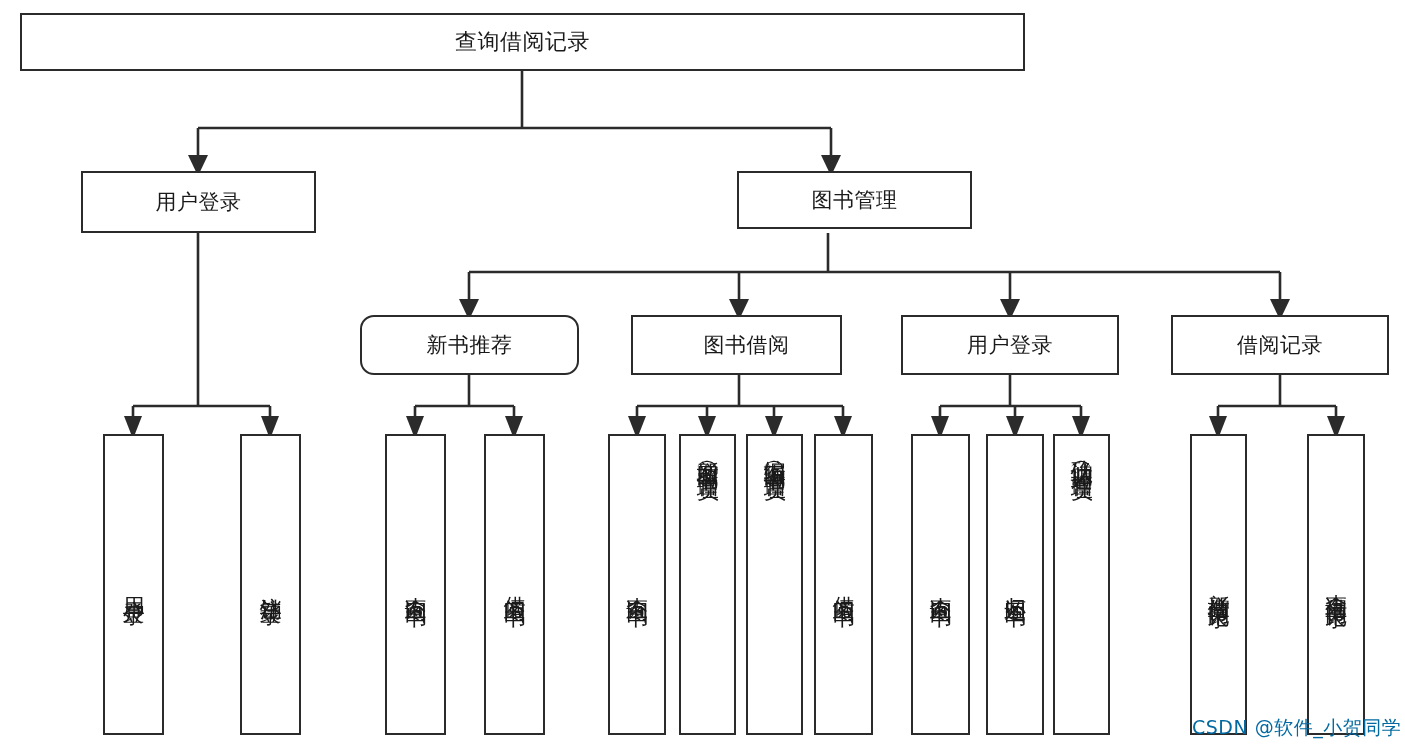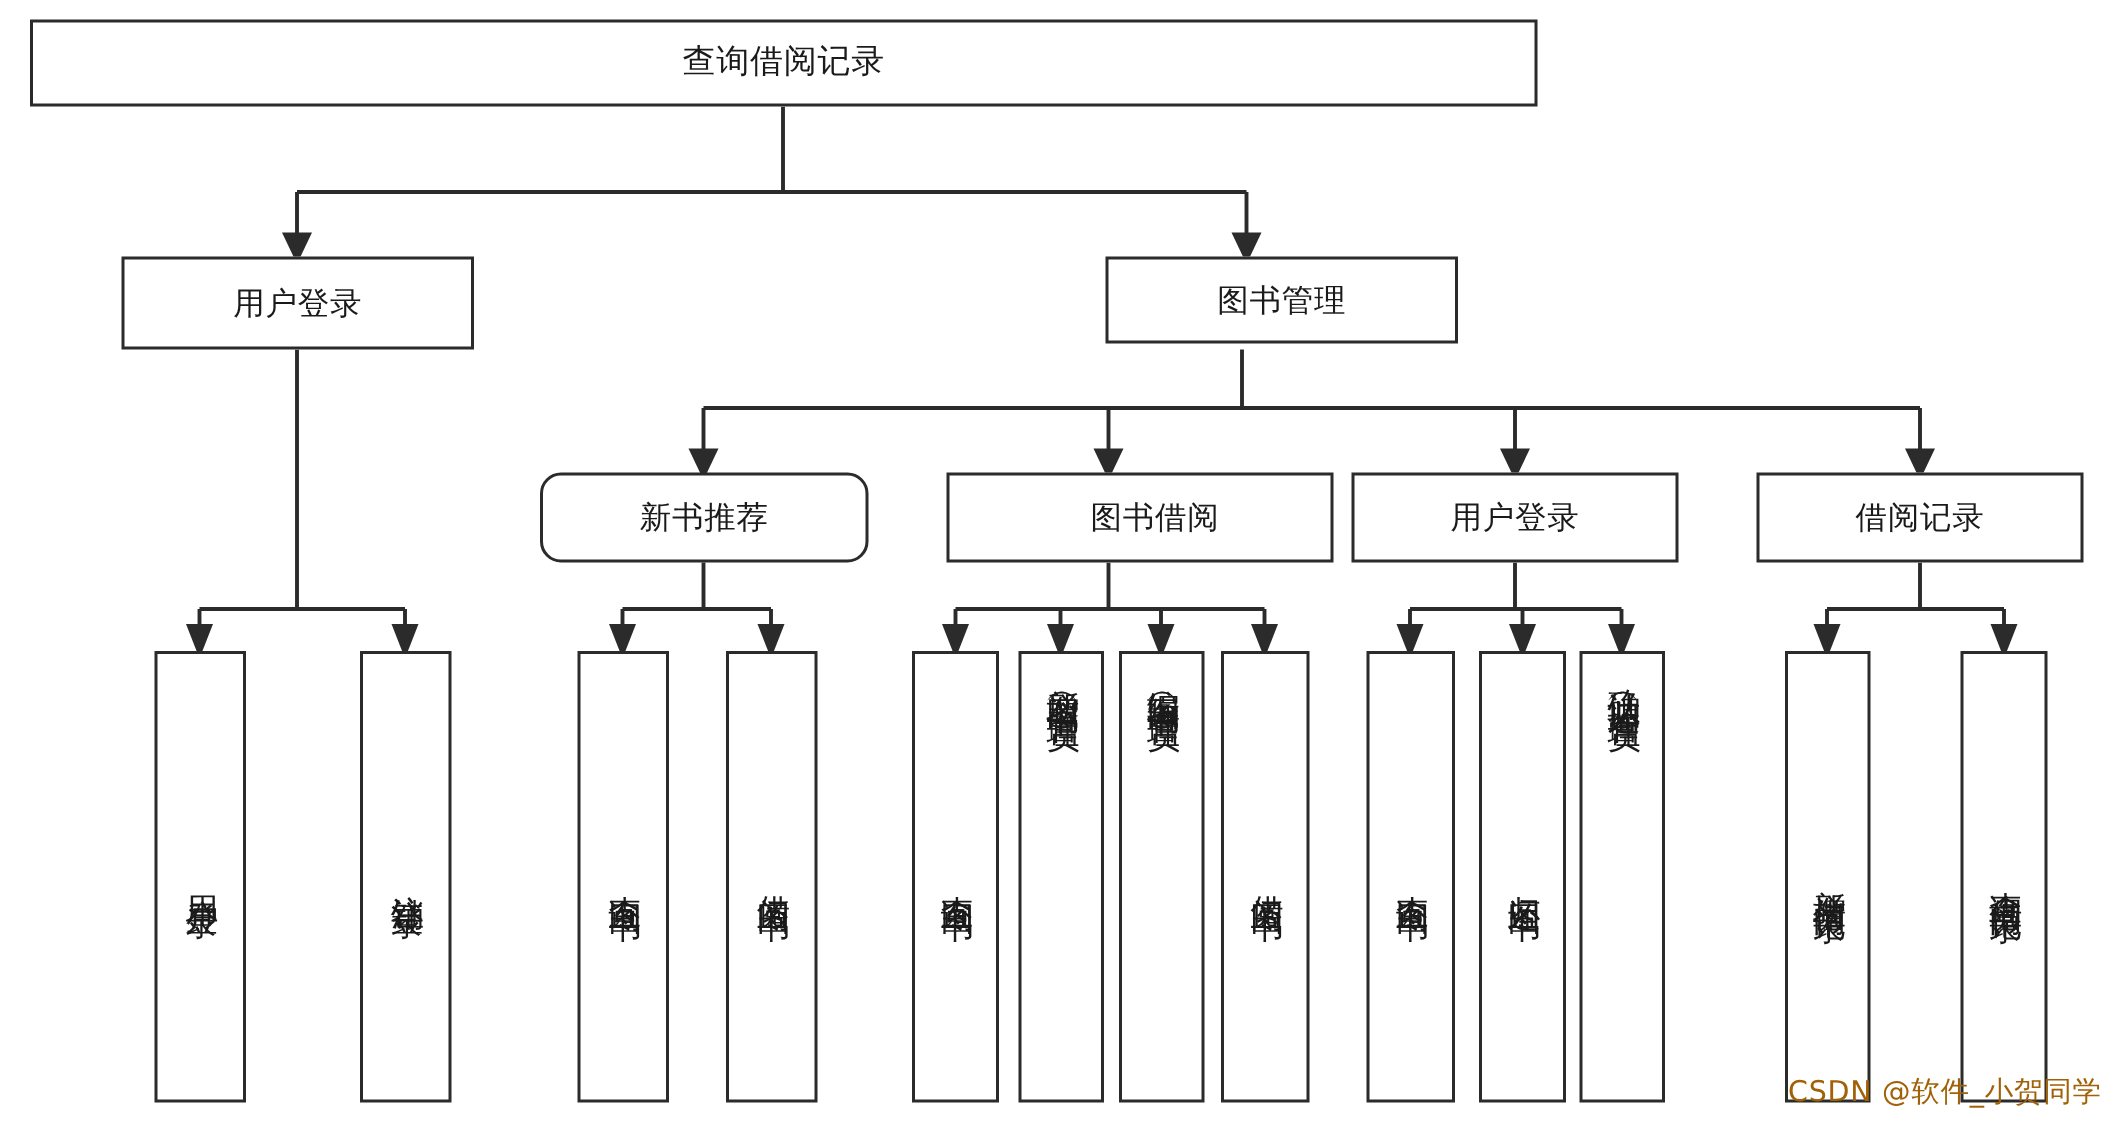--- a/index.html
+++ b/index.html
@@ -61,21 +61,21 @@
     white-space: nowrap;
   }
   
   .node.vert.centered {
     align-items: center;
     padding-top: 0;
   }
   .watermark {
     position: absolute;
     font-size: 19px;
-    color: #a16207;
+    color: #0369a1;
     white-space: nowrap;
     z-index: 5;
     letter-spacing: 0.5px;
   }
 </style>
 </head>
 <body>
 
 <div id="canvas">
 
@@ -162,21 +162,21 @@
   <div class="node horiz" style="left:81px; top:171px; width:235px; height:62px;">
     <span class="node-label">用户登录</span>
   </div>
   <div class="node horiz" style="left:711px; top:171px; width:235px; height:58px;margin-left:26px;">
     <span class="node-label">图书管理</span>
   </div>
 
   <div class="node horiz" style="left:360px; top:315px; width:219px; height:60px;border-radius:14px;">
     <span class="node-label">新书推荐</span>
   </div>
-  <div class="node horiz" style="left:631px; top:315px; width:258px; height:60px;padding-left:20px;">
+  <div class="node horiz" style="left:631px; top:315px; width:211px; height:60px;padding-left:20px;">
     <span class="node-label">图书借阅</span>
   </div>
   <div class="node horiz" style="left:901px; top:315px; width:218px; height:60px;">
     <span class="node-label">用户登录</span>
   </div>
   <div class="node horiz" style="left:1171px; top:315px; width:218px; height:60px;justify-content:center;">
     <span class="node-label">借阅记录</span>
   </div>
 
   <div class="node vert centered" style="left:103px; top:434px; width:61px; height:301px;">

